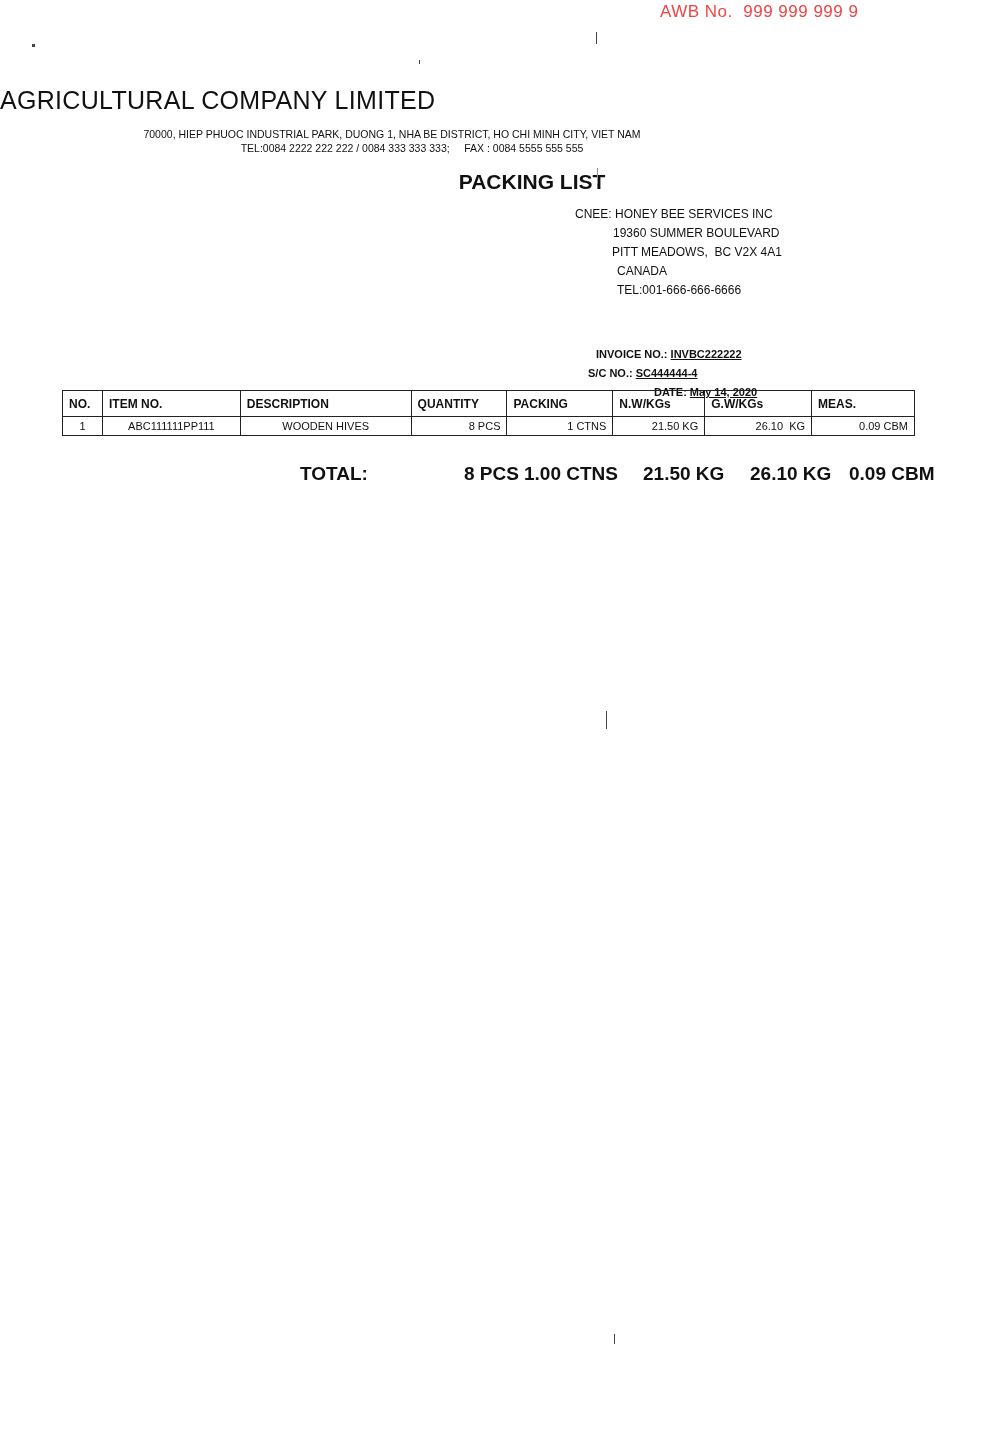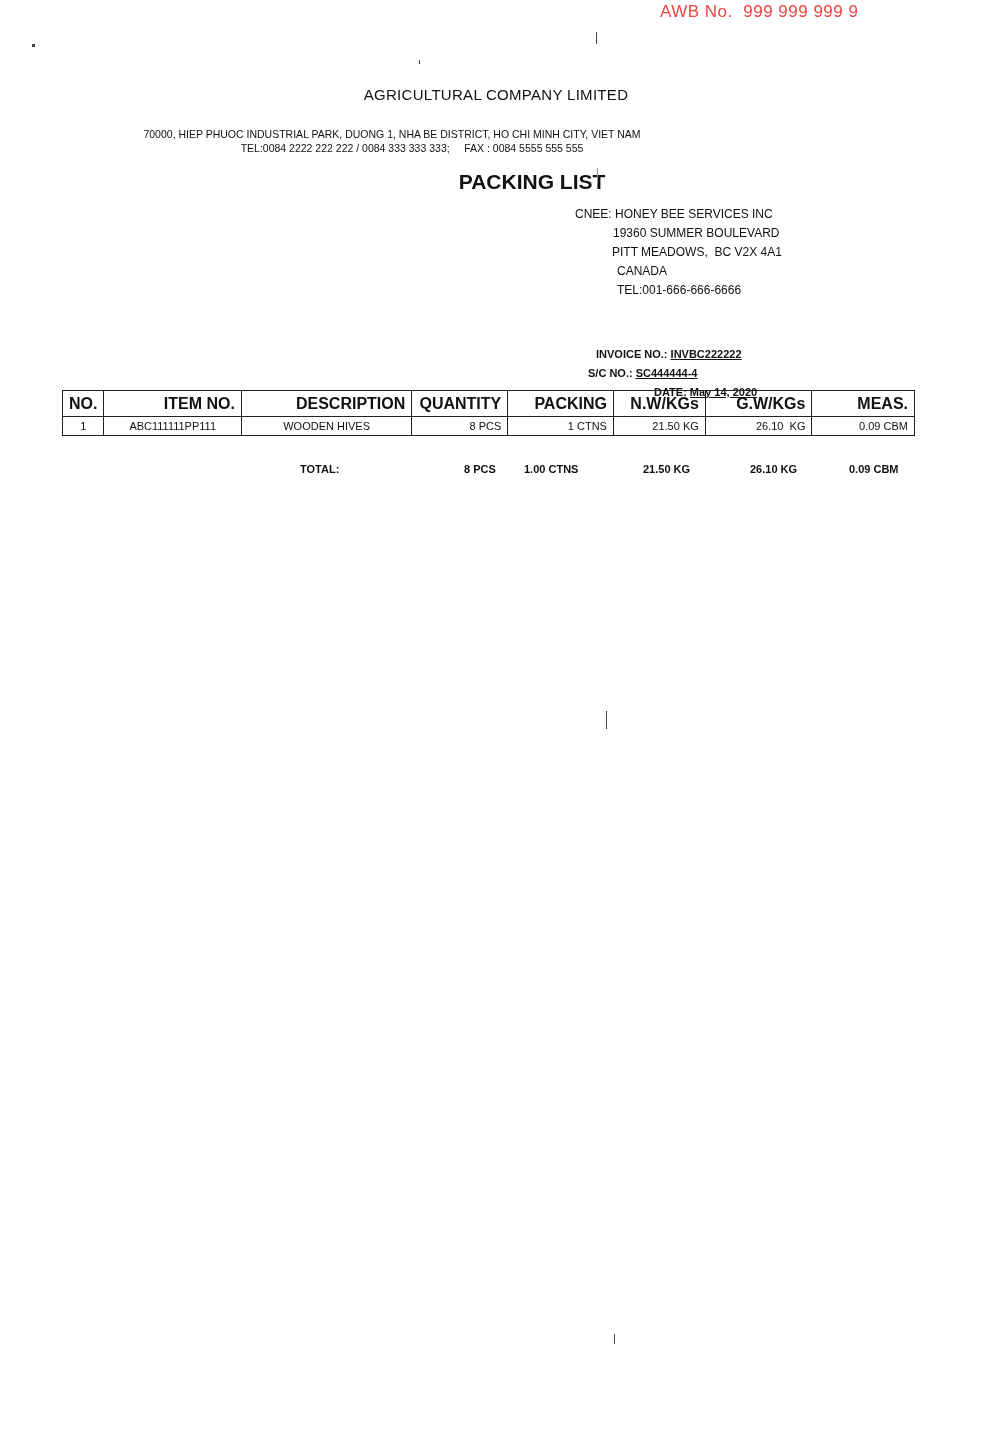--- a/index.html
+++ b/index.html
@@ -1,30 +1,30 @@
 <!DOCTYPE html>
 <html><head>
 <meta charset="utf-8">
 <style>
   html, body { margin:0; padding:0; background:#fff; }
   body { width:992px; height:1440px; position:relative; overflow:hidden; color:#111; font-family:"Liberation Sans", sans-serif; }
   .abs { position:absolute; }
   .awb { left:660px; top:2px; font-family:Liberation Sans, sans-serif; font-size:17px; color:#ef4444; letter-spacing:0.5px; white-space:pre; }
-  .company { left:0; width:992px; top:86px; text-align:center; font-size:15px; letter-spacing:0.3px; }
+  .company { left:0; width:992px; top:86px; font-size:25px; letter-spacing:0.3px; }
   .addr { left:0; width:784px; text-align:center; font-size:10.5px; }
   .title { left:0; width:992px; top:170px; text-align:center; font-size:21px; font-weight:bold;margin-left:36px; }
   .cnee { font-size:12px; white-space:nowrap; }
   .ref { font-size:11px; font-weight:bold; white-space:nowrap;margin-top:28px; }
   .ref u { text-decoration:underline; }
   table.items { position:absolute; left:62px; top:390px; width:853px; border-collapse:collapse; font-size:11.5px; }
   table.items th, table.items td { border:1.5px solid #222; padding:0 6px; }
-  table.items th { height:25px; font-weight:bold; font-size:16px; text-align:right;margin-left:8px; }
+  table.items th { height:25px; font-weight:bold; font-size:12px; text-align:left;margin-left:8px; }
   table.items td { height:18px; font-size:11px; }
   .c { text-align:center; } .r { text-align:right; }
-  .tot { top:463px; font-size:11px; font-weight:bold; white-space:nowrap; }
+  .tot { top:463px; font-size:19px; font-weight:bold; white-space:nowrap; }
   .speck { background:#444; }
 </style>
 </head>
 <body>
 
 <div class="abs awb"><span>AWB No.</span>  <span>999 999 999 9</span></div>
 
 <div class="abs company">AGRICULTURAL COMPANY LIMITED</div>
 <div class="abs addr" style="top:128px;">70000, HIEP PHUOC INDUSTRIAL PARK, DUONG 1, NHA BE DISTRICT, HO CHI MINH CITY, VIET NAM</div>
 <div class="abs addr" style="top:142px; white-space:pre;padding-left:20px;">TEL:0084 2222 222 222 / 0084 333 333 333;     FAX : 0084 5555 555 555</div>

